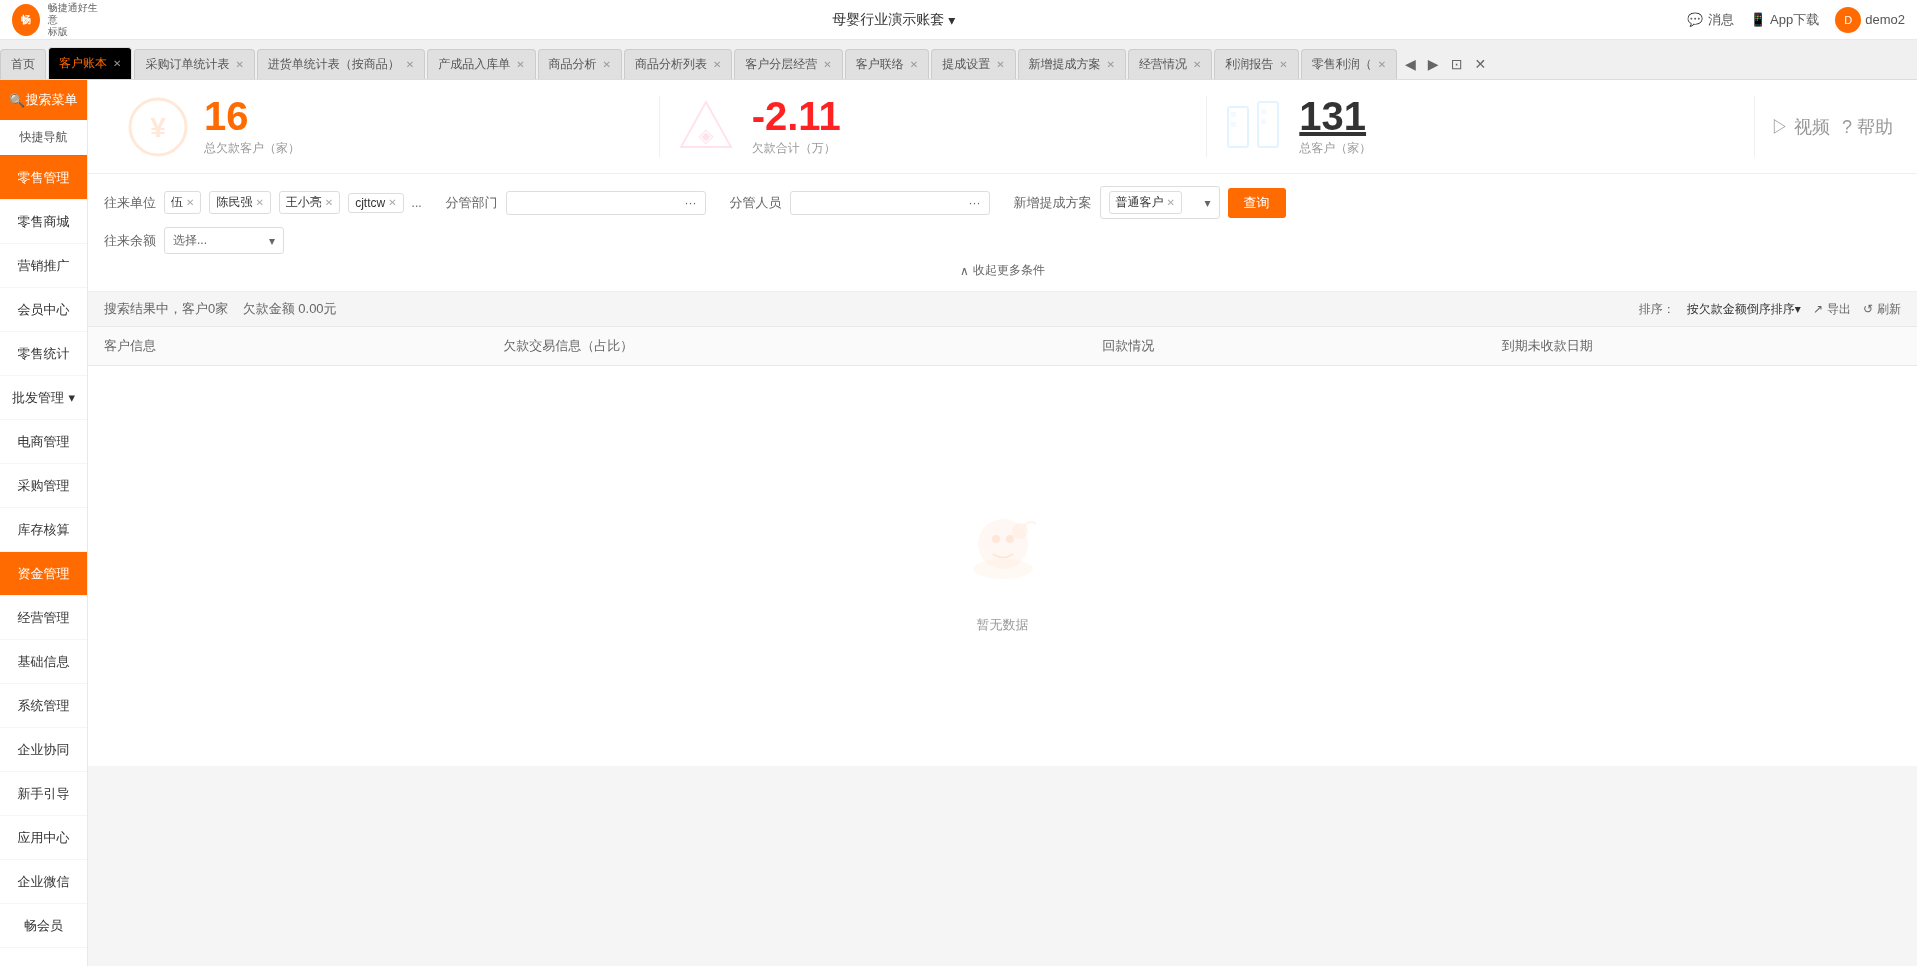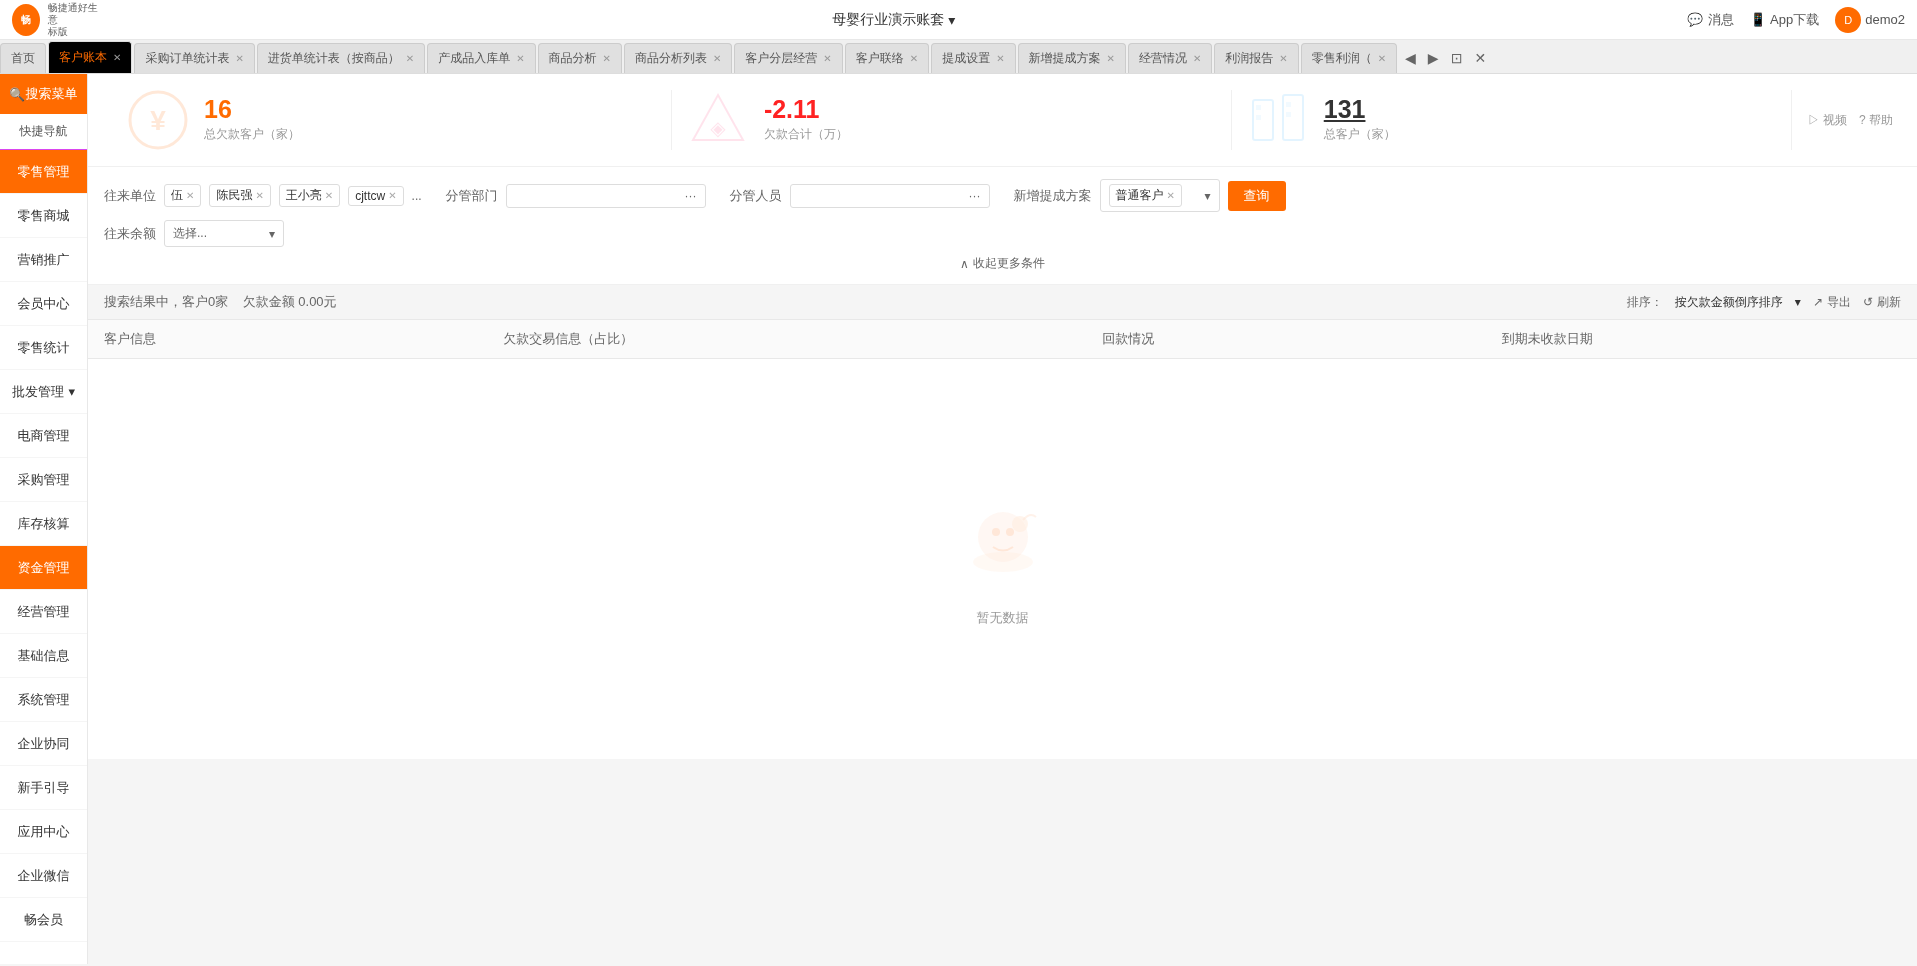--- a/index.html
+++ b/index.html
@@ -62,21 +62,21 @@
       background: #ff6b00;
       display: flex;
       align-items: center;
       justify-content: center;
       color: white;
       font-size: 11px;
     }
 
     
     .tab-bar {
-      height: 34px;
+      height: 40px;
       background: #f0f0f0;
       display: flex;
       align-items: flex-end;
       padding: 0 0 0 0;
       overflow: hidden;
       border-bottom: 1px solid #ddd;
     }
     .tab-item {
       height: 30px;
       padding: 0 10px;
@@ -204,38 +204,38 @@
       display: flex;
       align-items: center;
       justify-content: center;
       font-size: 36px;
       opacity: 0.15;
     }
     .stat-icon.orange { color: #ff6b00; }
     .stat-icon.pink { color: #ff4d88; }
     .stat-icon.blue { color: #4db8ff; }
     .stat-value {
-      font-size: 25px;
+      font-size: 40px;
       font-weight: bold;
       line-height: 1;
     }
     .stat-value.orange { color: #ff6b00; }
     .stat-value.red { color: #ff2222; }
     .stat-value.dark { color: #333; text-decoration: underline; }
     .stat-label {
       font-size: 12px;
       color: #999;
       margin-top: 4px;
     }
     .stat-text-area { display: flex; flex-direction: column; }
     .stats-banner-right {
       display: flex;
       align-items: center;
       gap: 12px;
-      font-size: 12px;
+      font-size: 18px;
       color: #999;
       cursor: pointer;
       padding-left: 16px;
     }
 
     
     .filter-area {
       background: white;
       padding: 12px 16px 8px;
       border-bottom: 1px solid #f0f0f0;
@@ -327,21 +327,21 @@
     .result-bar-right {
       display: flex;
       align-items: center;
       gap: 12px;
       font-size: 12px;
       color: #666;
     }
     .sort-select {
       display: inline-flex;
       align-items: center;
-      gap: 12px;
+      gap: 0;
       font-size: 12px;
       color: #333;
       cursor: pointer;
     }
     .result-action {
       display: flex;
       align-items: center;
       gap: 4px;
       color: #666;
       cursor: pointer;

